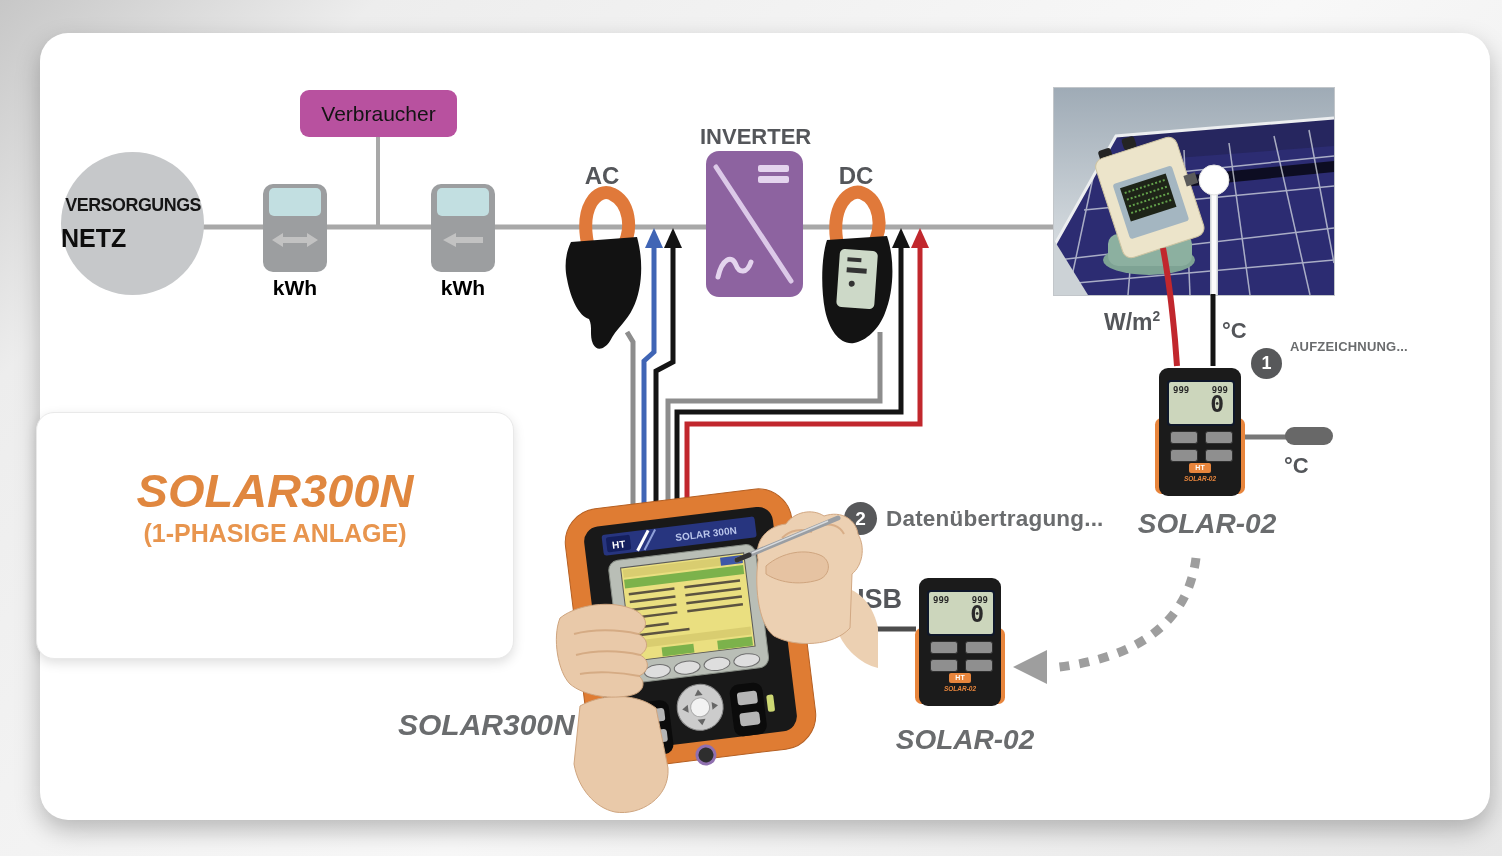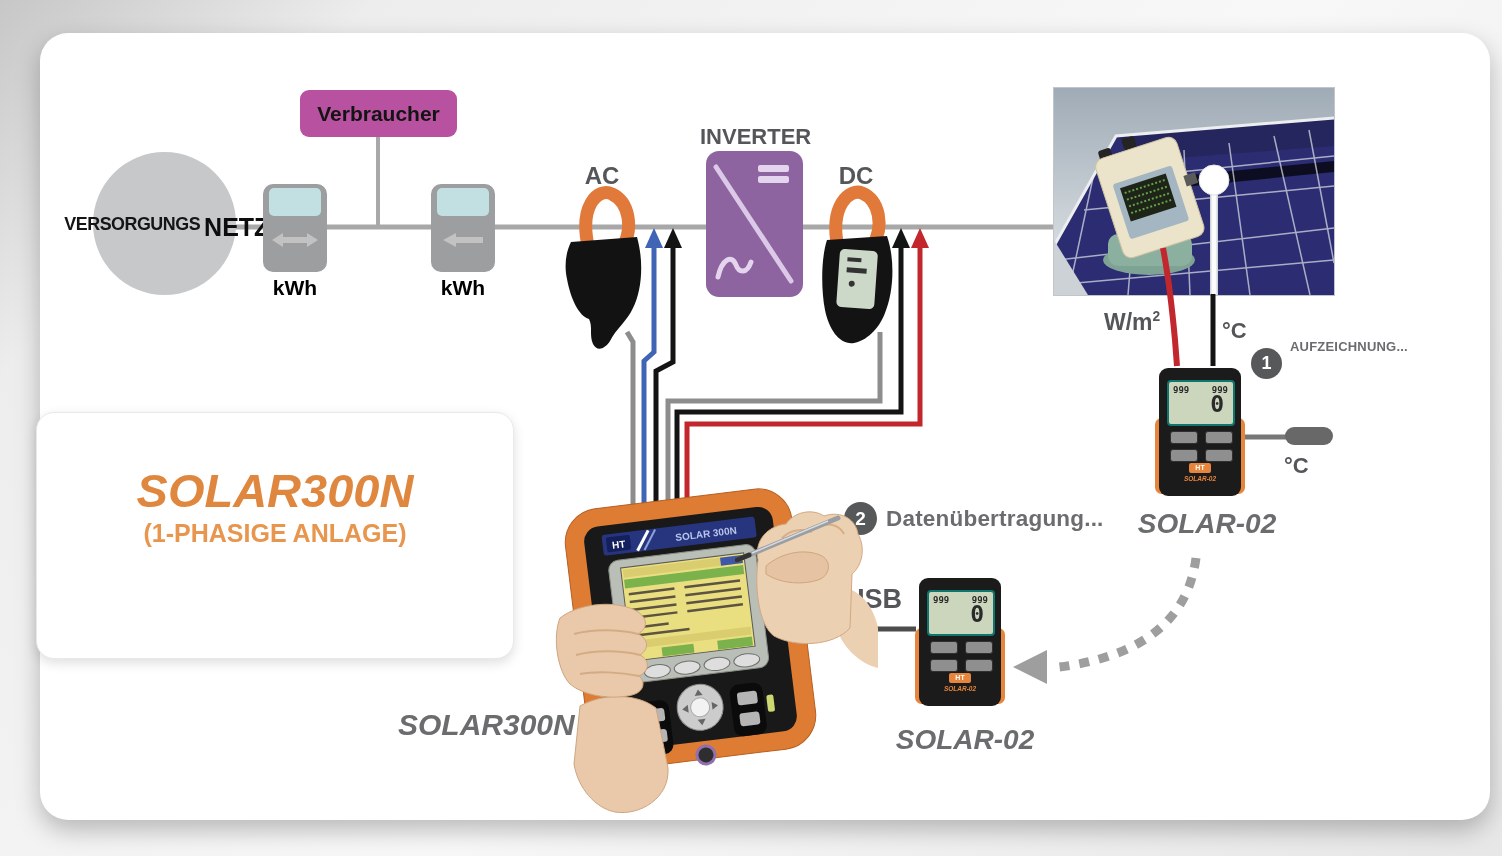--- a/index.html
+++ b/index.html
@@ -14,27 +14,27 @@
     border-radius:28px;box-shadow:0 10px 24px rgba(0,0,0,.25);z-index:0;
   }
   svg.layer{left:0;top:0;width:1502px;height:856px;pointer-events:none;}
   #base-lines{z-index:1;}
   #overlay{z-index:3;}
   .z2{z-index:2;}
   .z4{z-index:4;}
   .lbl{position:absolute;color:#54565a;font-weight:bold;z-index:4;}
   .lbl-gray-it{position:absolute;color:#6a6c6e;font-weight:bold;font-style:italic;z-index:4;}
   
-  .supply{left:93px;top:152px;width:143px;height:143px;border-radius:50%;
-    background:#c6c8ca;display:flex;flex-direction:row;align-items:center;justify-content:center;}
+  .supply{left:61px;top:152px;width:143px;height:143px;border-radius:50%;
+    background:#c6c8ca;display:flex;flex-direction:column;justify-content:center;}
   .supply .l1{font-size:19px;font-weight:700;color:#151515;letter-spacing:-0.5px;transform:scaleX(.94);}
   .supply .l2{font-size:25px;font-weight:800;color:#0d0d0d;margin-top:8px;}
   
   .consumer{left:300px;top:90px;width:157px;height:47px;background:#b8519f;border-radius:9px;
-    color:#141414;font-size:21px;font-weight:700;text-align:center;line-height:47px;}
+    color:#141414;font-size:21px;font-weight:400;text-align:center;line-height:47px;}
   
   .meter{width:64px;height:88px;background:#9c9ea0;border-radius:10px;}
   .meter .screen{position:absolute;left:6px;top:4px;width:52px;height:28px;background:#c2dfe1;border-radius:5px;}
   .meter .arr{position:absolute;left:6px;top:46px;}
   .kwh{font-size:21px;color:#000000;text-align:center;width:64px;}
   
   .inverter{left:706px;top:151px;width:97px;height:146px;background:#8d63a0;border-radius:13px;}
   
   .photo{left:1053px;top:87px;width:280px;height:207px;overflow:hidden;border:1px solid #c2c6ca;background:#cdd4d9;}
   
@@ -45,21 +45,21 @@
   
   .badge{position:absolute;background:#57585a;border-radius:50%;color:#fff;text-align:center;
     font-weight:800;z-index:4;}
   .steplbl{position:absolute;color:#6a6c6e;font-weight:800;z-index:4;letter-spacing:.2px;}
   
   .s02{position:absolute;width:86px;height:128px;z-index:4;}
   .s02 .grip{position:absolute;bottom:2px;width:13px;height:76px;background:#e8853c;border-radius:7px;}
   .s02 .gl{left:-2px;} .s02 .gr{right:-2px;}
   .s02 .body{position:absolute;left:2px;right:2px;top:0;bottom:0;background:#1b1b1b;border-radius:9px;}
   .s02 .lcd{position:absolute;left:10px;top:12px;width:64px;height:42px;background:#ccd6bc;
-    border:2px solid #0f766e;border-radius:4px;font-family:"DejaVu Sans Mono",monospace;color:#2a2a2a;}
+    border:2px solid #0f172a;border-radius:4px;font-family:"DejaVu Sans Mono",monospace;color:#2a2a2a;}
   .s02 .dl{position:absolute;left:4px;top:3px;font-size:9px;font-weight:bold;}
   .s02 .dr{position:absolute;right:5px;top:3px;font-size:9px;font-weight:bold;}
   .s02 .dm{position:absolute;right:9px;top:9px;font-size:23px;font-weight:bold;}
   .s02 .btn{position:absolute;width:26px;height:11px;background:#8f8f8f;border:1px solid #303030;border-radius:3px;}
   .s02 .brand{position:absolute;left:32px;top:95px;width:22px;height:10px;background:#e8853c;border-radius:2px;
     color:#fff;font-size:7px;font-weight:bold;text-align:center;line-height:10px;}
   .s02 .nm{position:absolute;left:0;top:107px;width:100%;text-align:center;color:#e8853c;
     font-size:6.5px;font-weight:bold;font-style:italic;}
   sup{font-size:60%;}
 </style>

